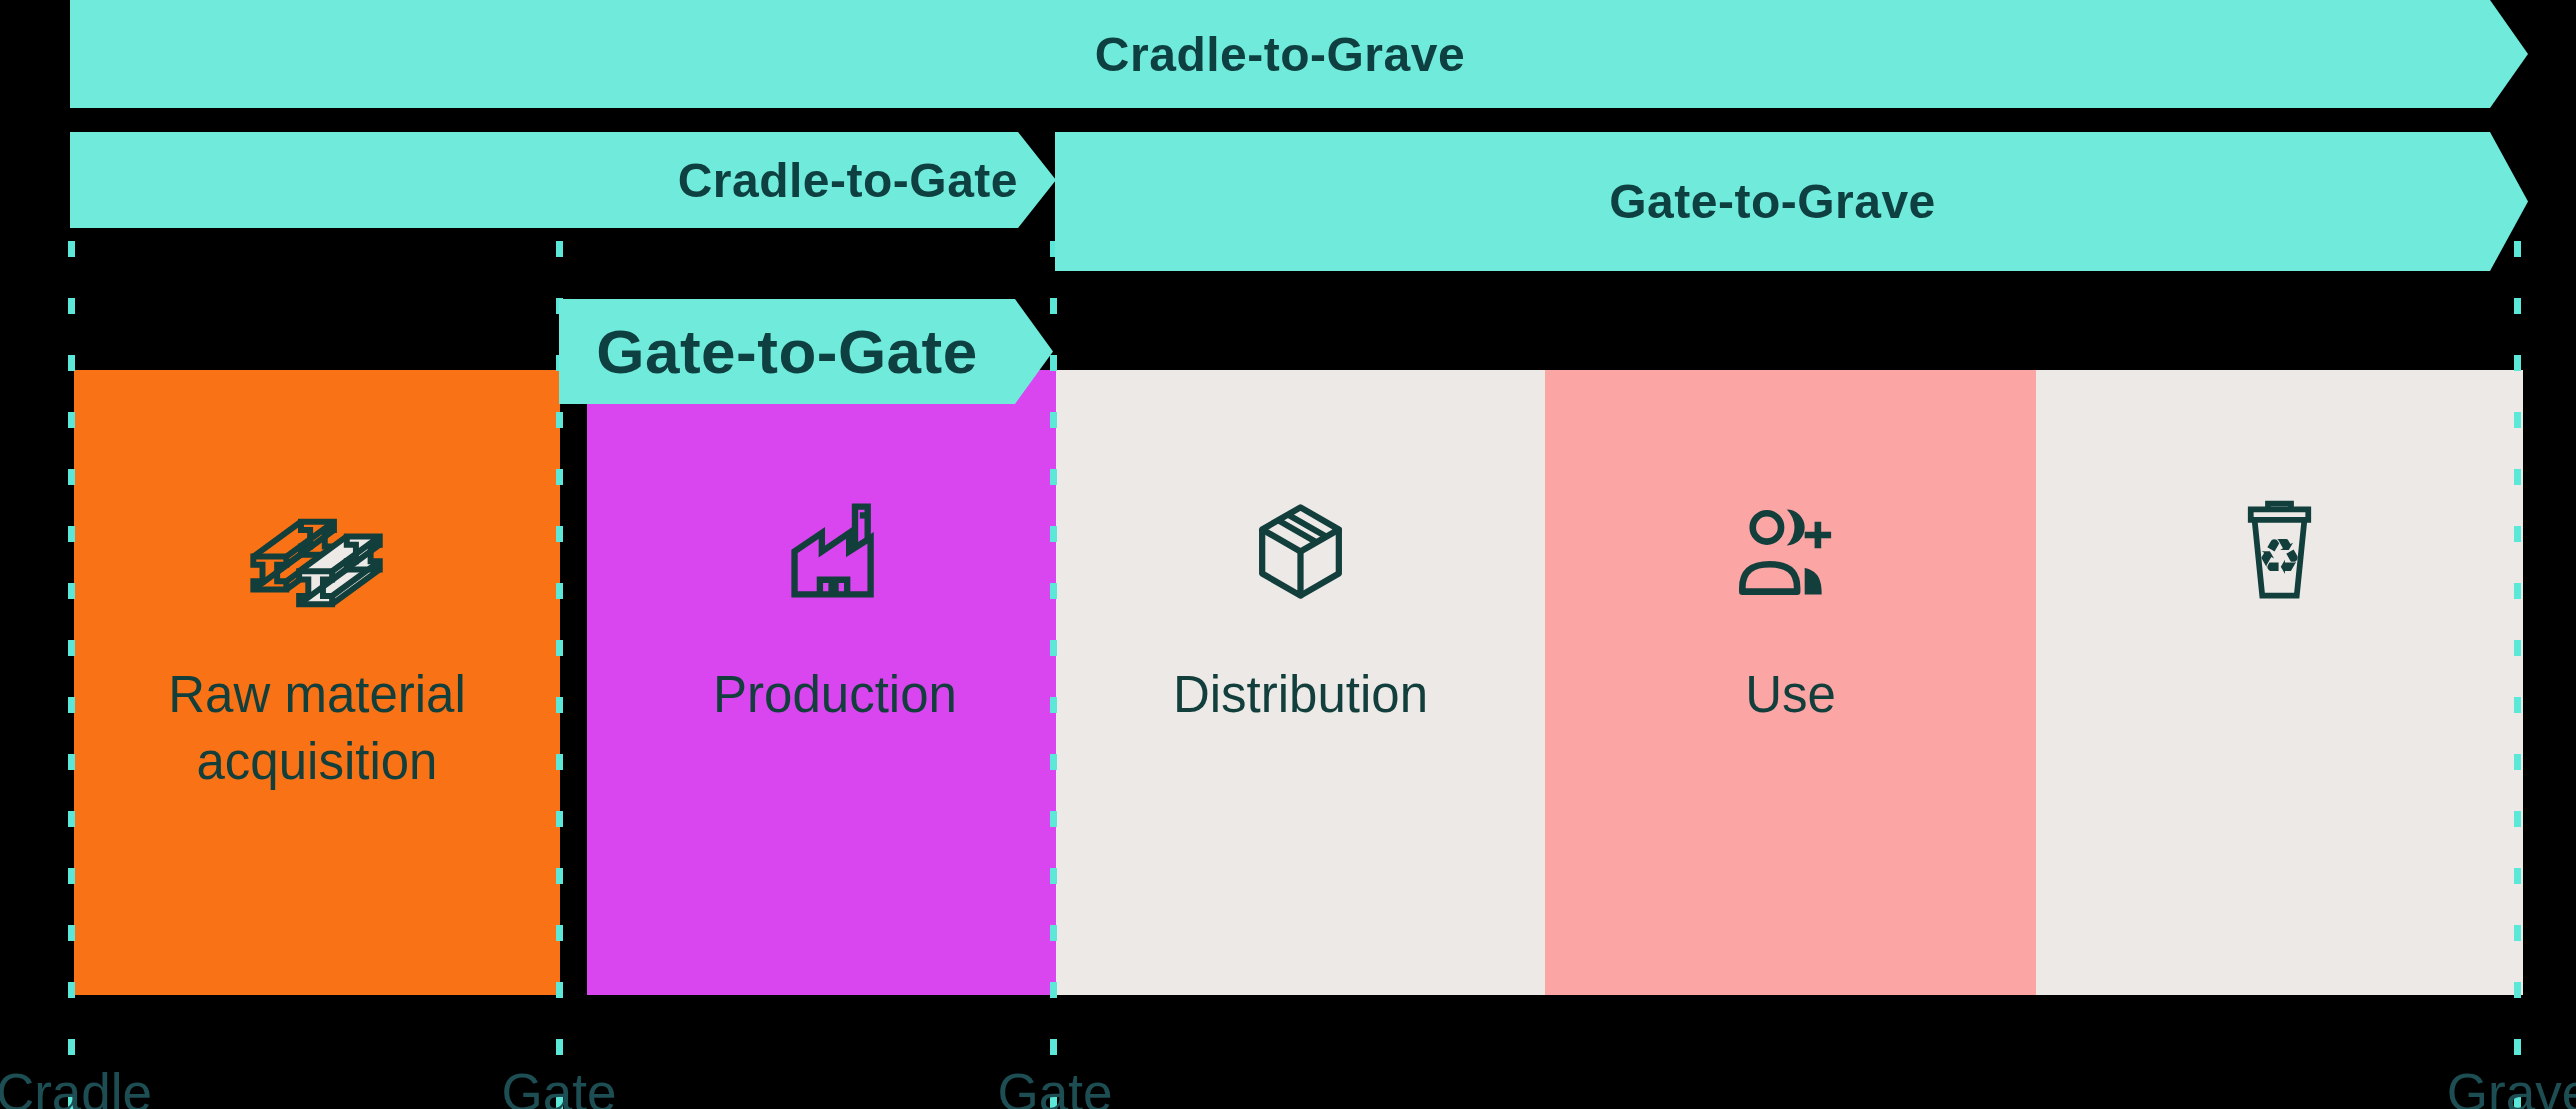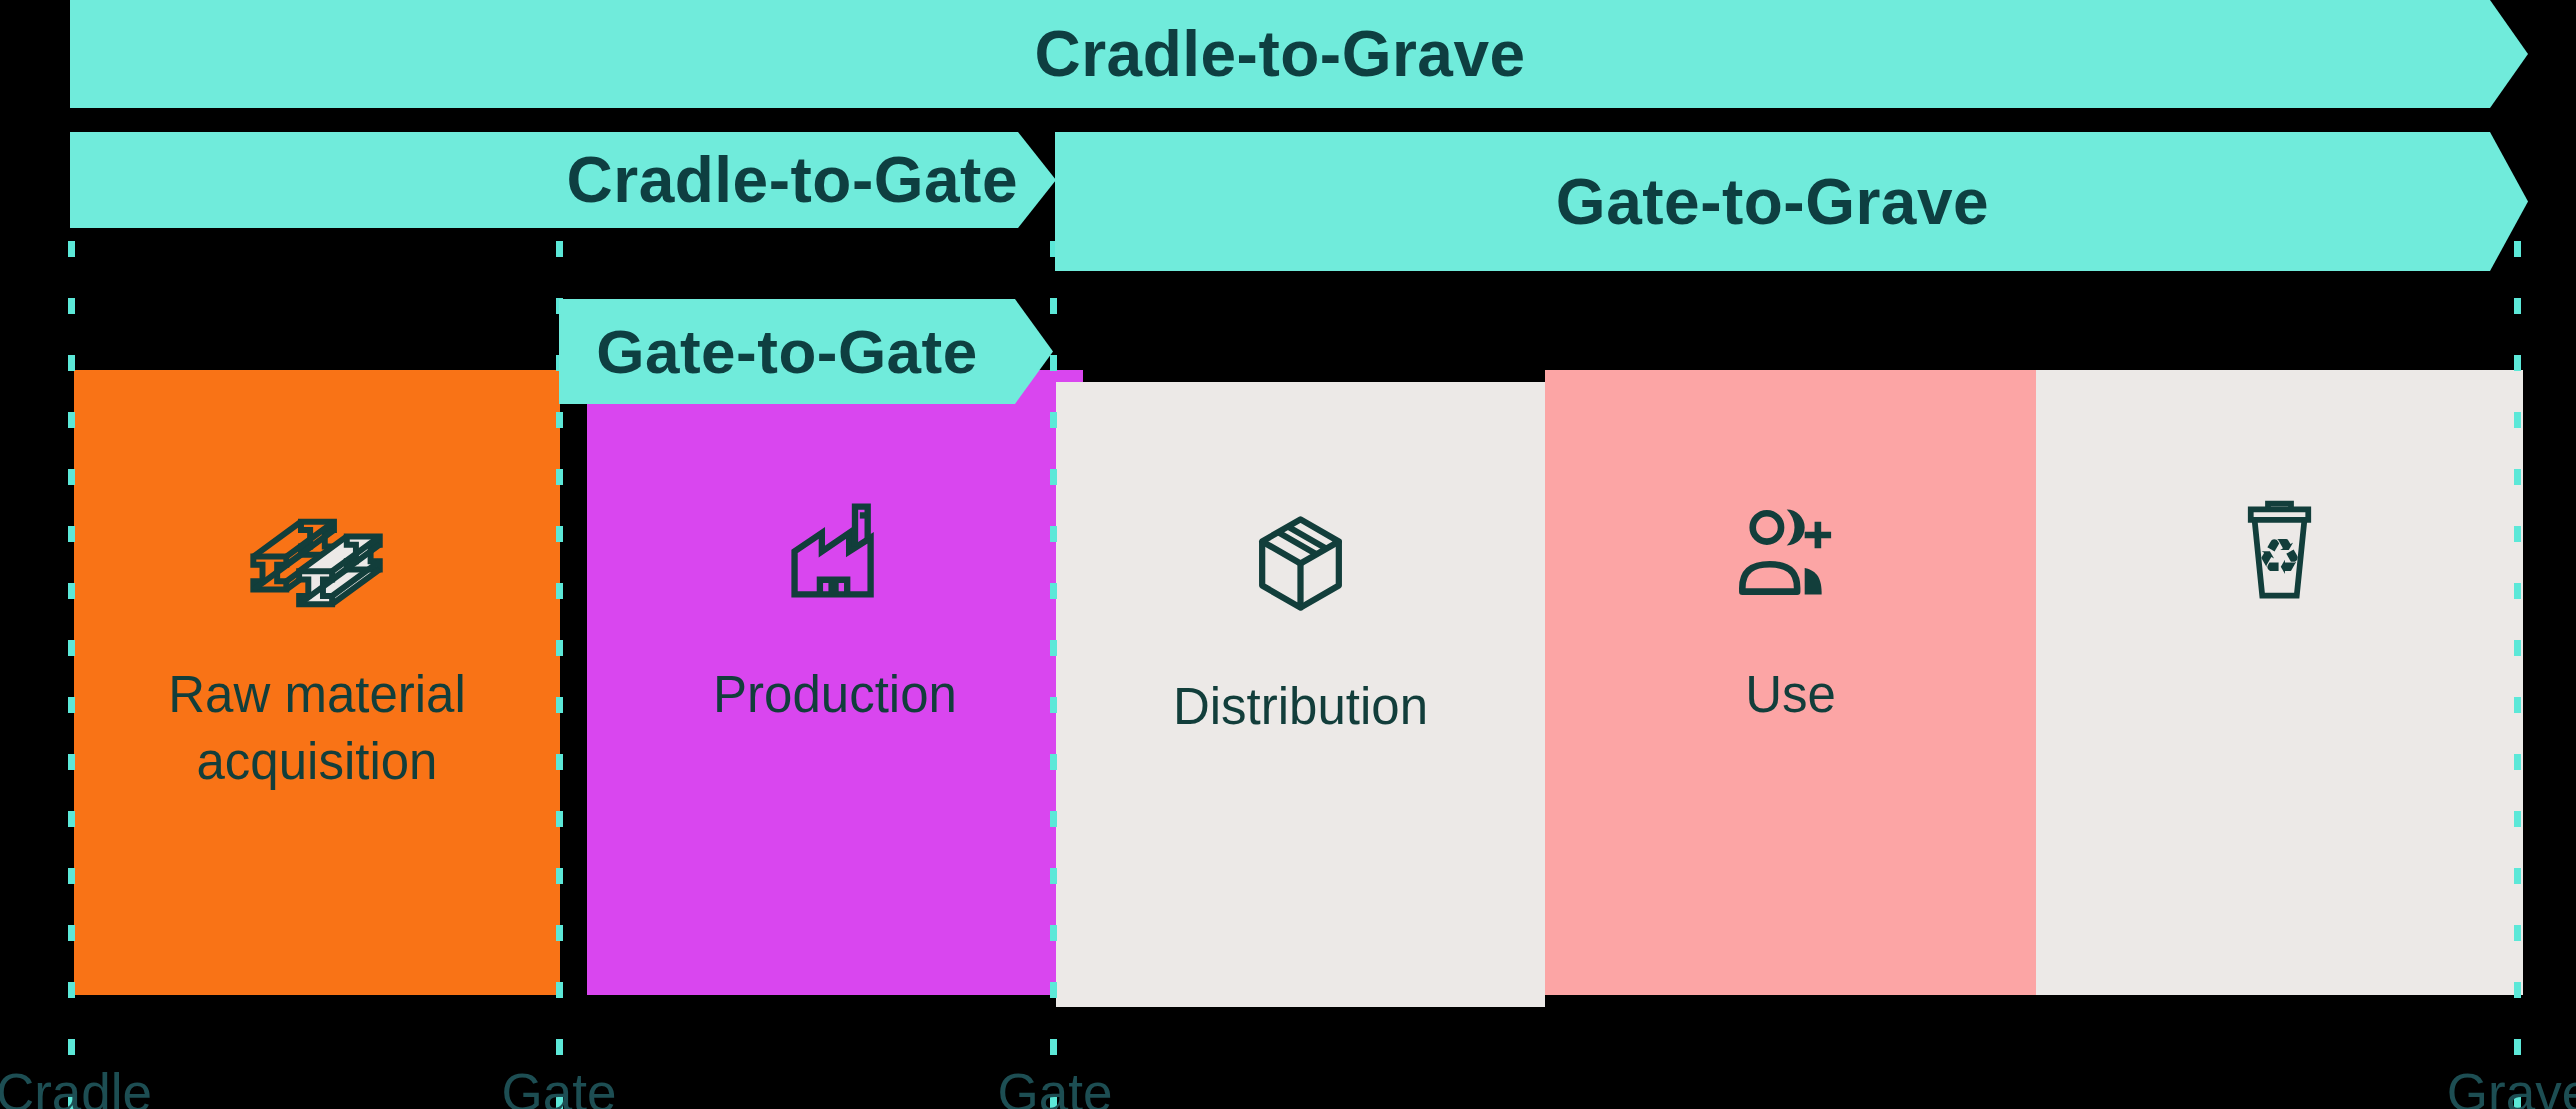--- a/index.html
+++ b/index.html
@@ -10,33 +10,33 @@
     overflow:hidden;
     font-family:"Liberation Sans", sans-serif;
   }
   
   .arrow{
     position:absolute;
     background:#70EBDB;
     clip-path:polygon(0 0, calc(100% - 38px) 0, 100% 50%, calc(100% - 38px) 100%, 0 100%);
     display:flex;align-items:center;justify-content:center;
     box-sizing:border-box;padding-right:38px;
-    color:#0E3F41;font-weight:700;font-size:64px;
+    color:#0E3F41;font-weight:700;font-size:48px;
     z-index:3;letter-spacing:0.5px;
   }
   #arrow-cradle-to-grave{left:70px;top:0;width:2458px;height:108px;}
   #arrow-cradle-to-gate {left:70px;top:132px;width:986px;height:96px;justify-content:flex-end;}
   #arrow-gate-to-grave  {left:1055px;top:132px;width:1473px;height:139px;}
   #arrow-gate-to-gate   {left:559px;top:265px;width:494px;height:105px;font-size:62px;margin-top:34px;}
 
   
   .stage{position:absolute;top:370px;height:625px;z-index:1;}
   #stage-1{left:74px;width:486px;background:#f97316;}
   #stage-2{left:587px;width:496px;background:#d946ef;text-decoration:underline;}
-  #stage-3{left:1056px;width:489px;background:#ECE9E7;margin-top:12px;}
+  #stage-3{left:1056px;width:489px;background:#ECE9E7;}
   #stage-4{left:1545px;width:491px;background:#fca5a5;}
   #stage-5{left:2036px;width:487px;background:#ECE9E7;}
   .stage-icon{
     position:absolute;top:117px;left:0;right:0;height:129px;
     display:flex;align-items:center;justify-content:center;
   }
   .stage-label{
     position:absolute;top:291px;left:50%;transform:translateX(-50%);
     width:406px;text-align:center;
     font-size:51px;line-height:67px;font-weight:500;color:#123E3B;

